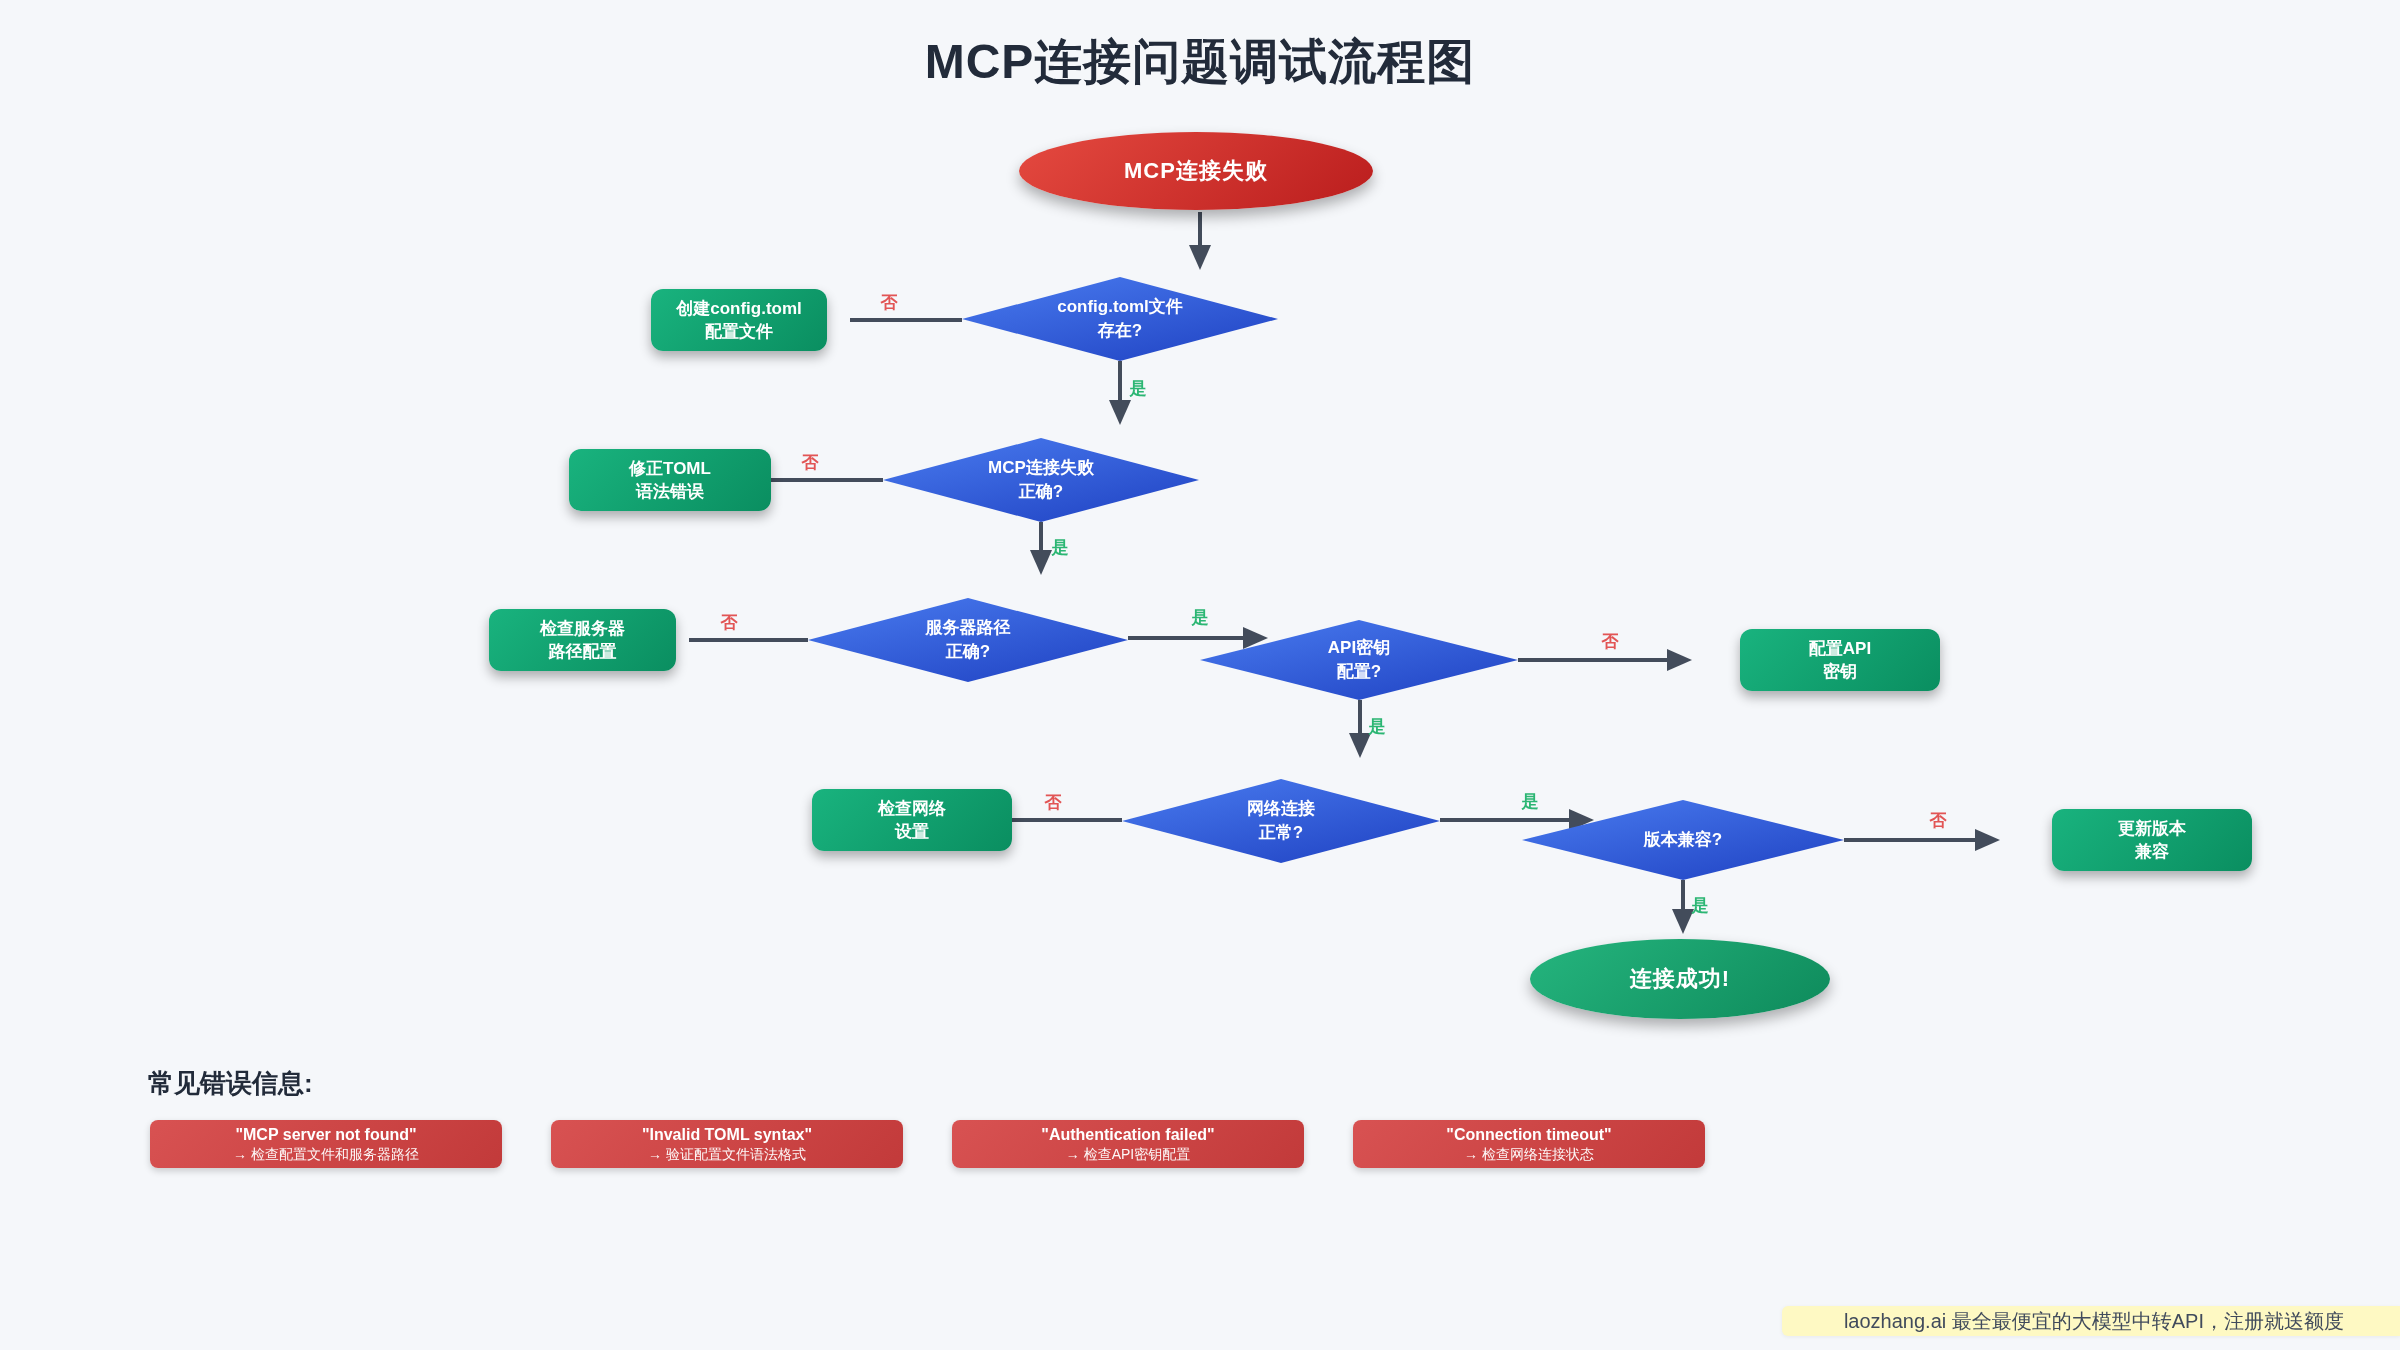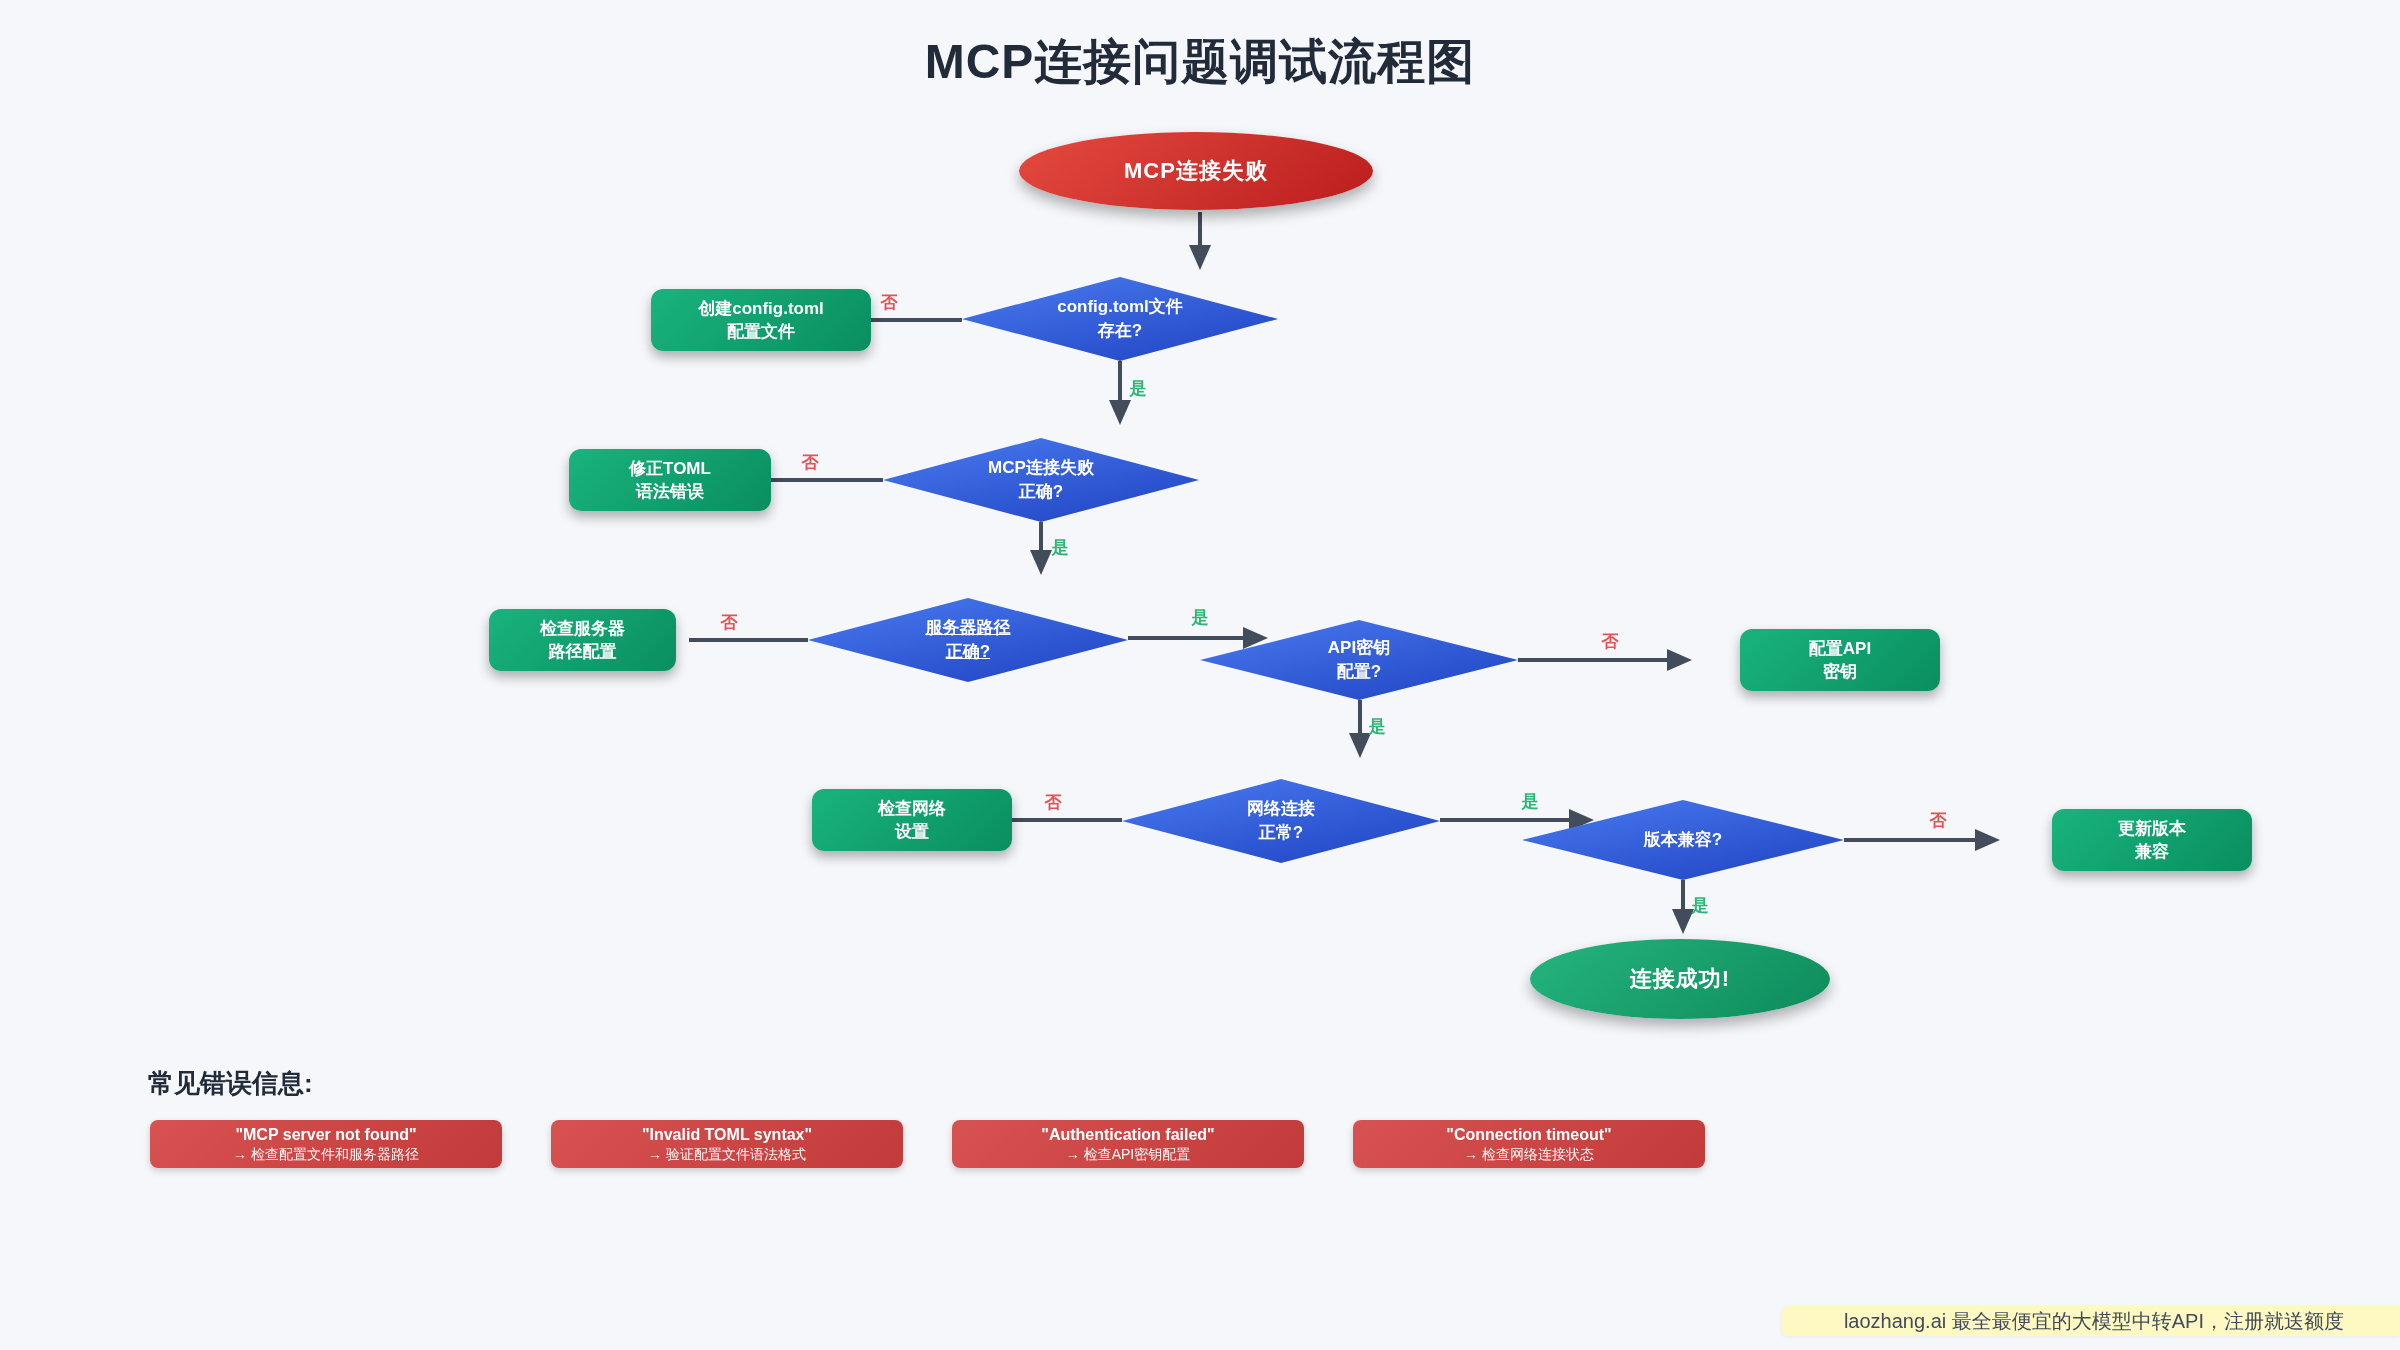--- a/index.html
+++ b/index.html
@@ -117,41 +117,41 @@
   <div class="node decision" style="left:962px;top:277px;width:316px;height:84px;">
     <span class="node-line">config.toml文件</span>
     <span class="node-line">存在?</span>
   </div>
 
   <div class="node decision" style="left:883px;top:438px;width:316px;height:84px;">
     <span class="node-line">MCP连接失败</span>
     <span class="node-line">正确?</span>
   </div>
 
-  <div class="node decision" style="left:808px;top:598px;width:320px;height:84px;text-decoration:underline;">
+  <div class="node decision" style="left:808px;top:598px;width:320px;height:84px;">
     <span class="node-line">服务器路径</span>
     <span class="node-line">正确?</span>
   </div>
 
   <div class="node decision" style="left:1200px;top:620px;width:318px;height:80px;">
     <span class="node-line">API密钥</span>
     <span class="node-line">配置?</span>
   </div>
 
   <div class="node decision" style="left:1122px;top:779px;width:318px;height:84px;">
     <span class="node-line">网络连接</span>
     <span class="node-line">正常?</span>
   </div>
 
   <div class="node decision" style="left:1522px;top:800px;width:322px;height:80px;">
     <span class="node-line">版本兼容?</span>
 
   </div>
 
-  <div class="node process" style="left:651px;top:289px;width:220px;height:62px;">
+  <div class="node process" style="left:651px;top:289px;width:176px;height:62px;">
     <span class="node-line">创建config.toml</span>
     <span class="node-line">配置文件</span>
   </div>
 
   <div class="node process" style="left:569px;top:449px;width:202px;height:62px;">
     <span class="node-line">修正TOML</span>
     <span class="node-line">语法错误</span>
   </div>
 
   <div class="node process" style="left:489px;top:609px;width:187px;height:62px;">

